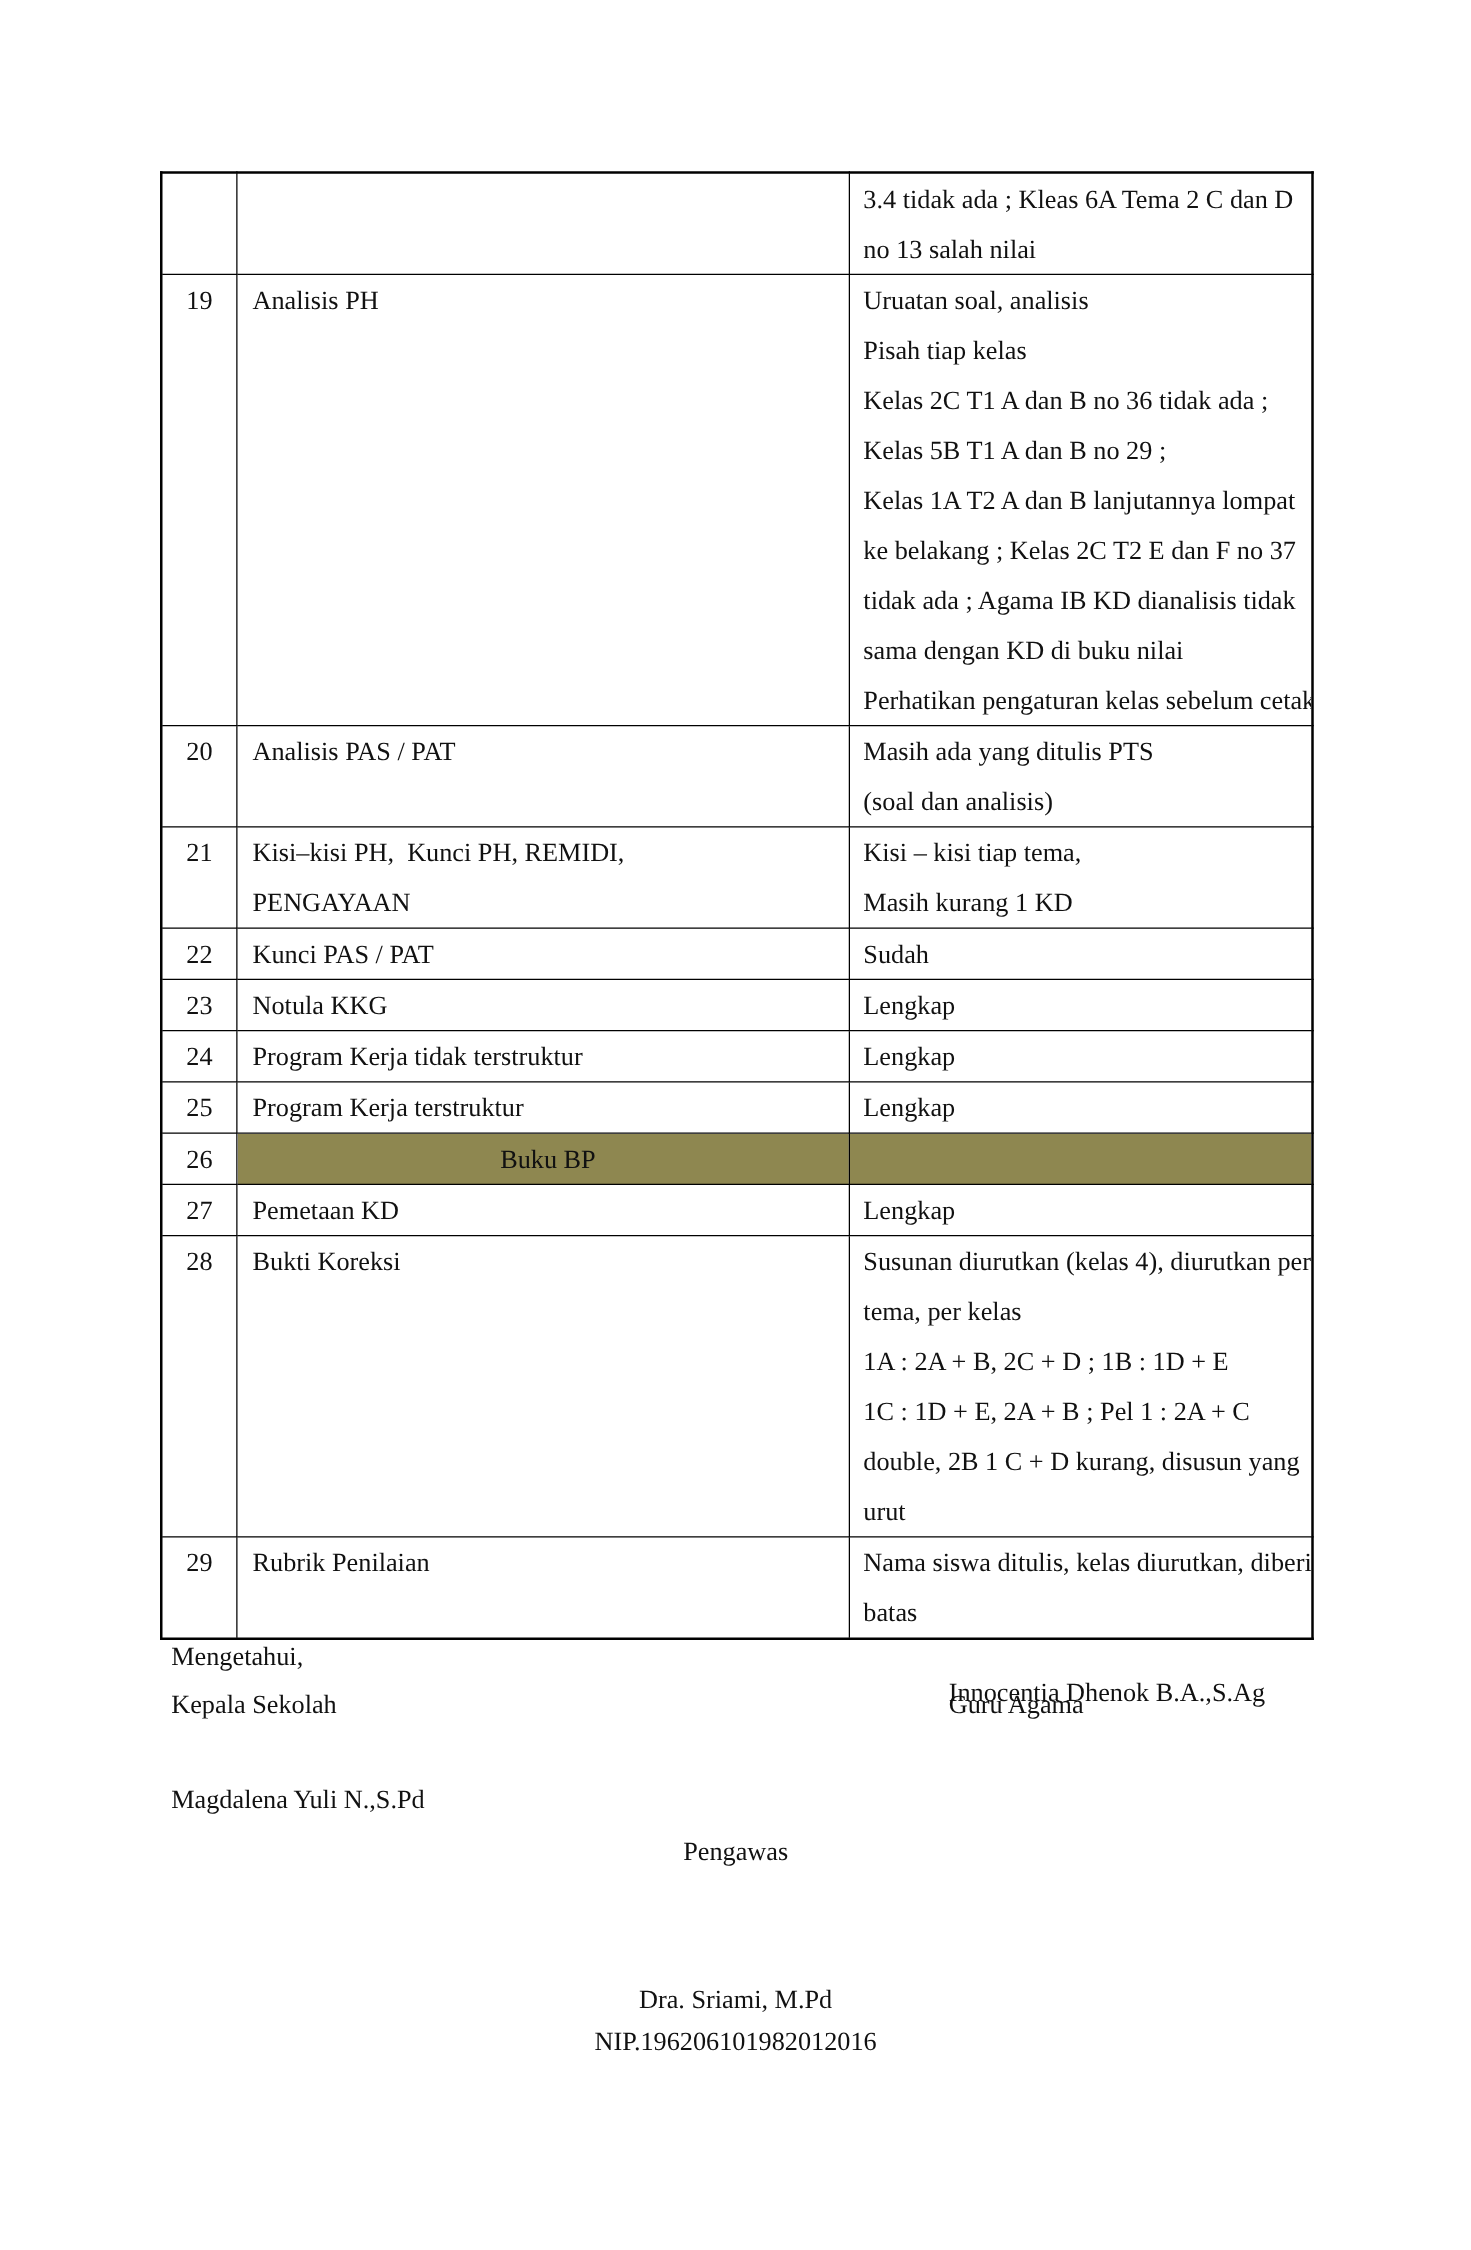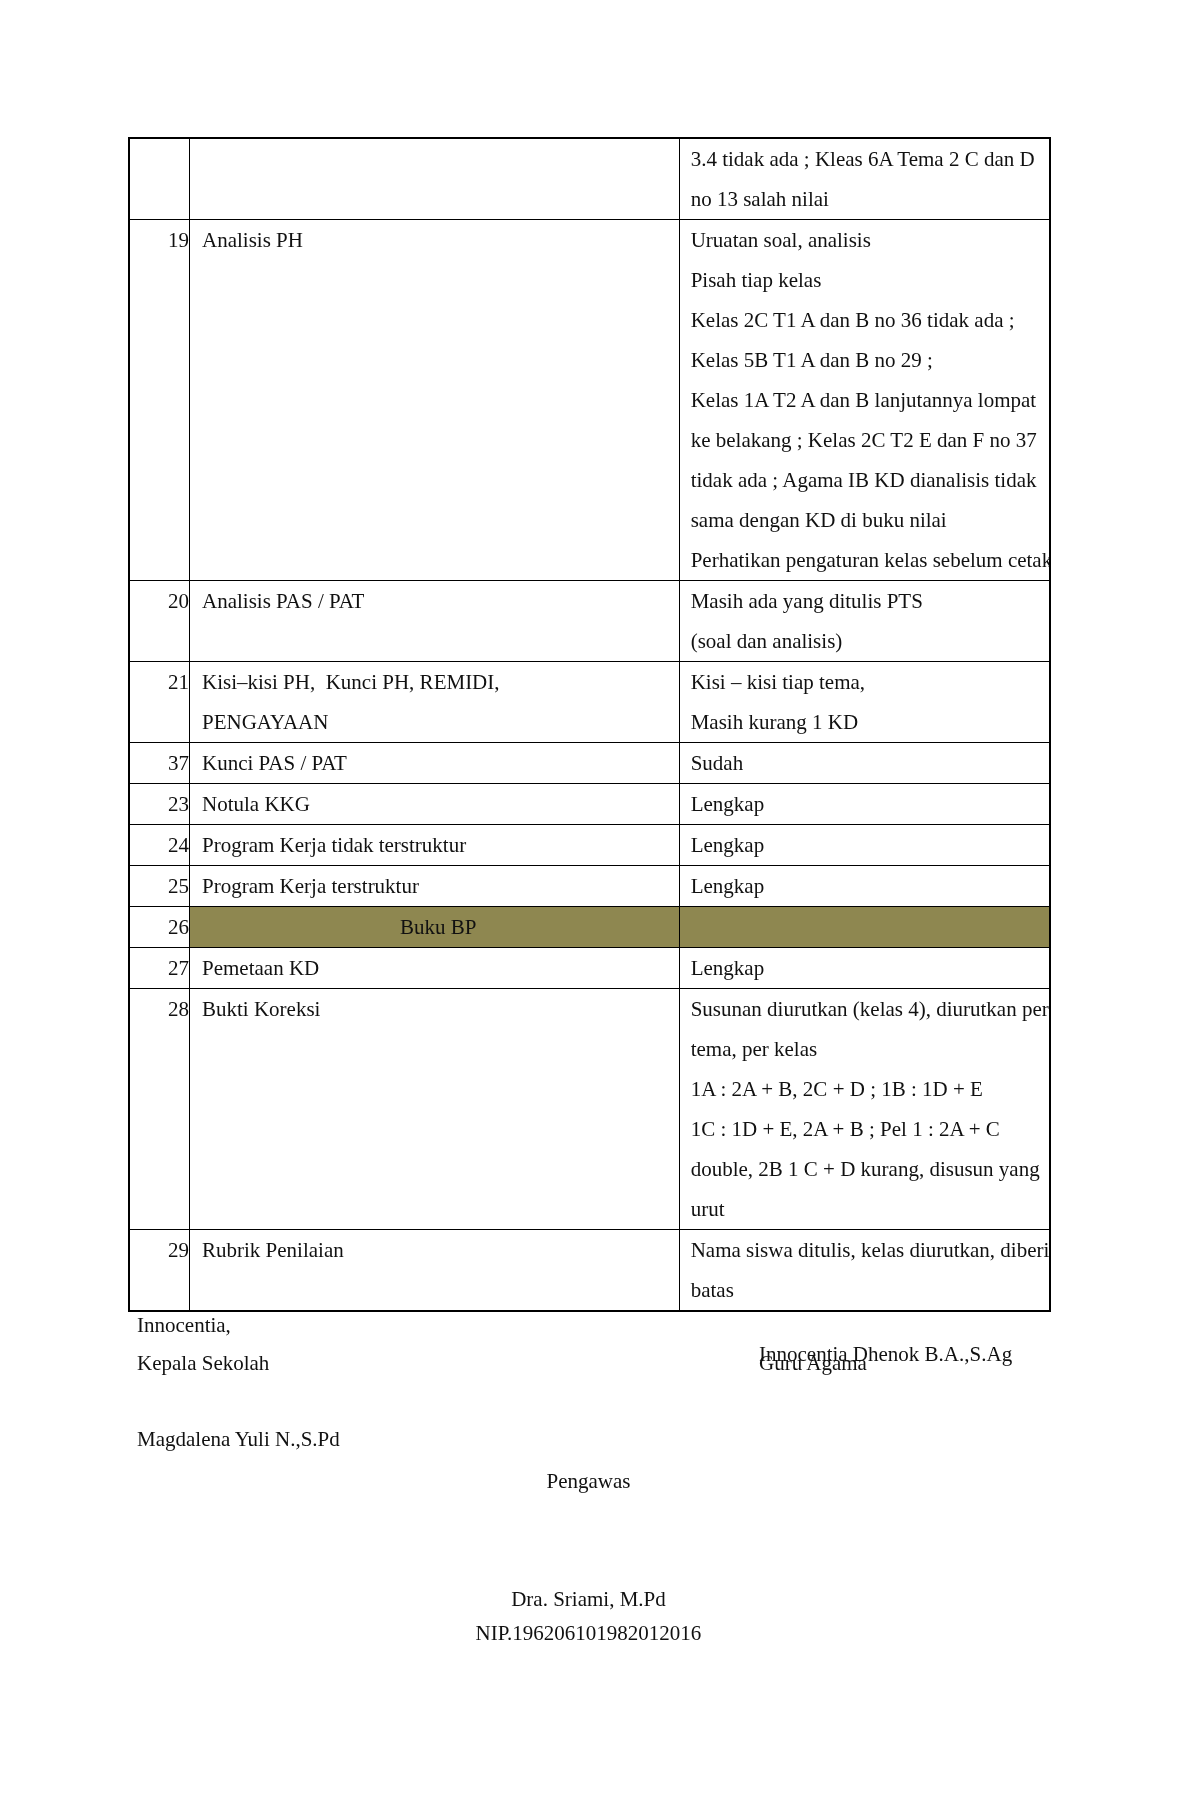--- a/index.html
+++ b/index.html
@@ -29,21 +29,21 @@
     border:2px solid var(--border);
   }
   table.doc-table td{
     border:1px solid var(--border);
     vertical-align:top;
     font-size:21px;
     line-height:40px;
     white-space:pre;
     overflow:hidden;
   }
-  td.c1{width:55px;text-align:right;padding:0;margin-left:28px;}
+  td.c1{width:55px;text-align:center;padding:0;margin-left:28px;}
   td.c2{width:445px;padding:0 4px 0 12px;}
   td.c3{width:337px;padding:0 2px 0 11px;}
   td.hl{background:var(--hl);text-align:center;}
   .sig{
     position:absolute;
     font-size:21px;
     line-height:40px;
     white-space:pre;
   }
   .sig.center{left:0;right:0;text-align:center;}
@@ -81,21 +81,21 @@
 (soal dan analisis)</td>
       </tr>
       <tr>
         <td class="c1">21</td>
         <td class="c2">Kisi–kisi PH,  Kunci PH, REMIDI,
 PENGAYAAN</td>
         <td class="c3">Kisi – kisi tiap tema,
 Masih kurang 1 KD</td>
       </tr>
       <tr>
-        <td class="c1">37</td>
+        <td class="c1">22</td>
         <td class="c2">Kunci PAS / PAT</td>
         <td class="c3">Sudah</td>
       </tr>
       <tr>
         <td class="c1">23</td>
         <td class="c2">Notula KKG</td>
         <td class="c3">Lengkap</td>
       </tr>
       <tr>
         <td class="c1">24</td>
@@ -129,21 +129,21 @@
       </tr>
       <tr>
         <td class="c1">29</td>
         <td class="c2">Rubrik Penilaian</td>
         <td class="c3">Nama siswa ditulis, kelas diurutkan, diberi
 batas</td>
       </tr>
     </tbody>
   </table>
 
-  <div class="sig" style="left:137px;top:1305px;">Innocentia,</div>
+  <div class="sig" style="left:137px;top:1305px;">Mengetahui,</div>
   <div class="sig" style="left:137px;top:1343px;">Kepala Sekolah</div>
   <div class="sig" style="left:759px;top:1343px;">Guru Agama</div>
   <div class="sig" style="left:137px;top:1419px;">Magdalena Yuli N.,S.Pd</div>
   <div class="sig" style="left:759px;top:1334px;">Innocentia Dhenok B.A.,S.Ag</div>
   <div class="sig center" style="top:1461px;">Pengawas</div>
   <div class="sig center" style="top:1579px;">Dra. Sriami, M.Pd</div>
   <div class="sig center" style="top:1613px;">NIP.196206101982012016</div>
 
 </div>
 

